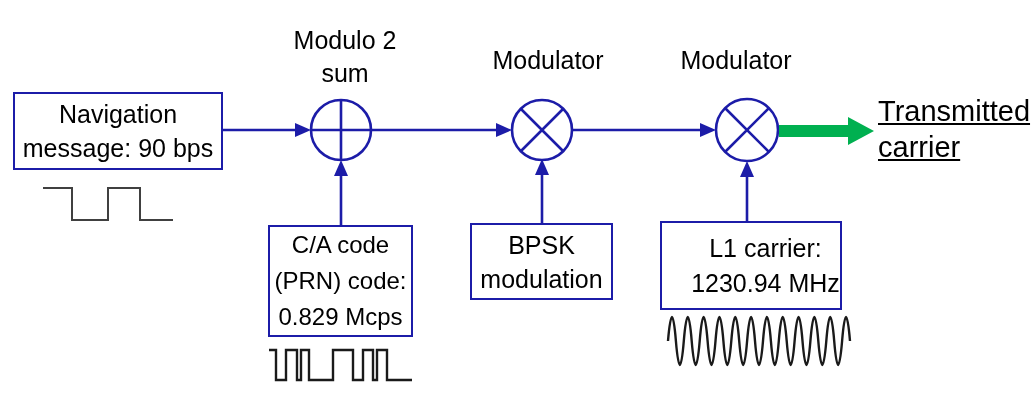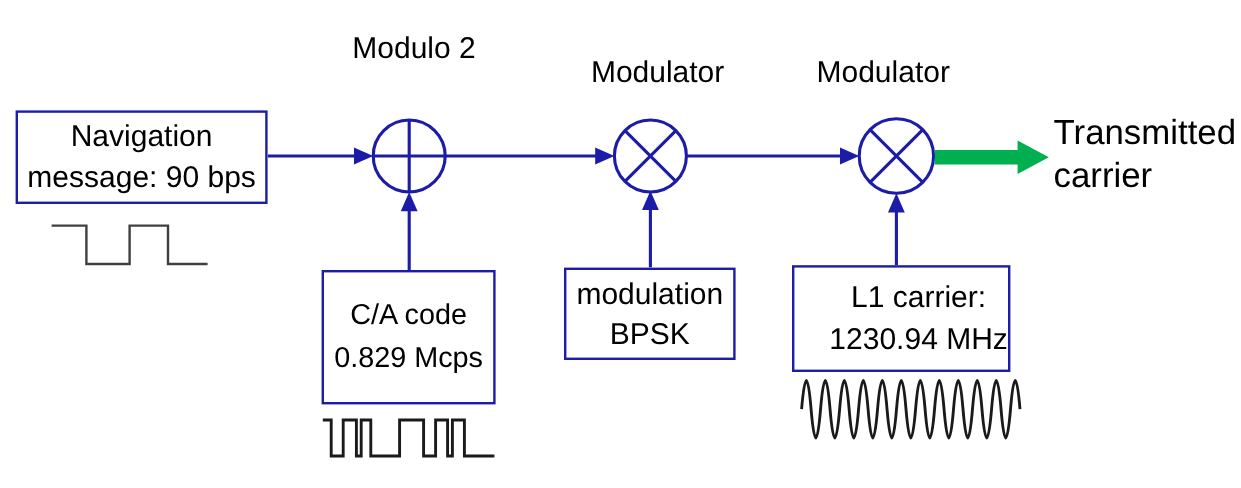--- a/index.html
+++ b/index.html
@@ -19,21 +19,21 @@
     text-align:center;font-size:25px;line-height:35px;background:#fff;white-space:nowrap;
   }
   .lbl{position:absolute;text-align:center;font-size:25px;line-height:33px;white-space:nowrap;}
   .nav-box{left:13px;top:92px;width:210px;height:78px;line-height:34px;}
   .ca-box{left:268px;top:225px;width:145px;height:112px;line-height:36px;font-size:24px;}
   .bpsk-box{left:470px;top:223px;width:143px;height:77px;line-height:34px;}
   .l1-box{left:660px;top:221px;width:182px;height:89px;line-height:35px;padding-left:29px;}
   .modulo-lbl{left:265px;top:24px;width:160px;}
   .mod1-lbl{left:473px;top:44px;width:150px;}
   .mod2-lbl{left:658px;top:44px;width:156px;}
-  .out-lbl{position:absolute;left:878px;top:93px;font-size:29px;line-height:36px;white-space:nowrap;}
+  .out-lbl{position:absolute;left:878px;top:93px;font-size:29px;line-height:36px;white-space:nowrap;text-decoration:underline;}
 </style>
 </head>
 <body>
 
 <div class="stage">
 
   <svg class="layer" viewBox="0 0 1034 407">
 
     <path class="ln" d="M223,130 H296"></path>
     <polygon class="fillblue" points="311,130 295,123 295,137"></polygon>
@@ -64,37 +64,39 @@
 
     <polygon class="fillgreen" points="779,125 848,125 848,117 874,131 848,145 848,137 779,137"></polygon>
 
     <path class="wave-gray" d="M43,188 H72 V220 H108 V188 H140 V220 H173"></path>
     <path class="wave-dark" d="M269,350 H276 V380 H286 V350 H297 V380 H301 V350 H309 V380 H333 V350 H353 V380 H363 V350 H373 V380 H377 V350 H387 V380 H412"></path>
     <path id="sine-path" class="wave-dark" d="M668,341 Q672.0,293 675.9,341 Q679.9,389 683.8,341 Q687.8,293 691.7,341 Q695.7,389 699.7,341 Q703.6,293 707.6,341 Q711.5,389 715.5,341 Q719.4,293 723.4,341 Q727.3,389 731.3,341 Q735.3,293 739.2,341 Q743.2,389 747.1,341 Q751.1,293 755.0,341 Q759.0,389 763.0,341 Q766.9,293 770.9,341 Q774.8,389 778.8,341 Q782.7,293 786.7,341 Q790.7,389 794.6,341 Q798.6,293 802.5,341 Q806.5,389 810.4,341 Q814.4,293 818.3,341 Q822.3,389 826.3,341 Q830.2,293 834.2,341 Q838.1,389 842.1,341 Q846.0,293 850.0,341"></path>
   </svg>
 
   <div class="lbl modulo-lbl">
     <div>Modulo 2</div>
+    <div>sum</div>
   </div>
   <div class="lbl mod1-lbl">Modulator</div>
   <div class="lbl mod2-lbl">Modulator</div>
 
   <div class="box nav-box">
     <div>Navigation</div>
     <div>message: 90 bps</div>
   </div>
 
   <div class="box ca-box">
     <div>C/A code</div>
+    <div>(PRN) code:</div>
     <div>0.829 Mcps</div>
   </div>
 
   <div class="box bpsk-box">
+    <div>BPSK</div>
     <div>modulation</div>
-    <div>BPSK</div>
   </div>
 
   <div class="box l1-box">
     <div>L1 carrier:</div>
     <div>1230.94 MHz</div>
   </div>
 
   <div class="out-lbl">
     <div>Transmitted</div>
     <div>carrier</div>

